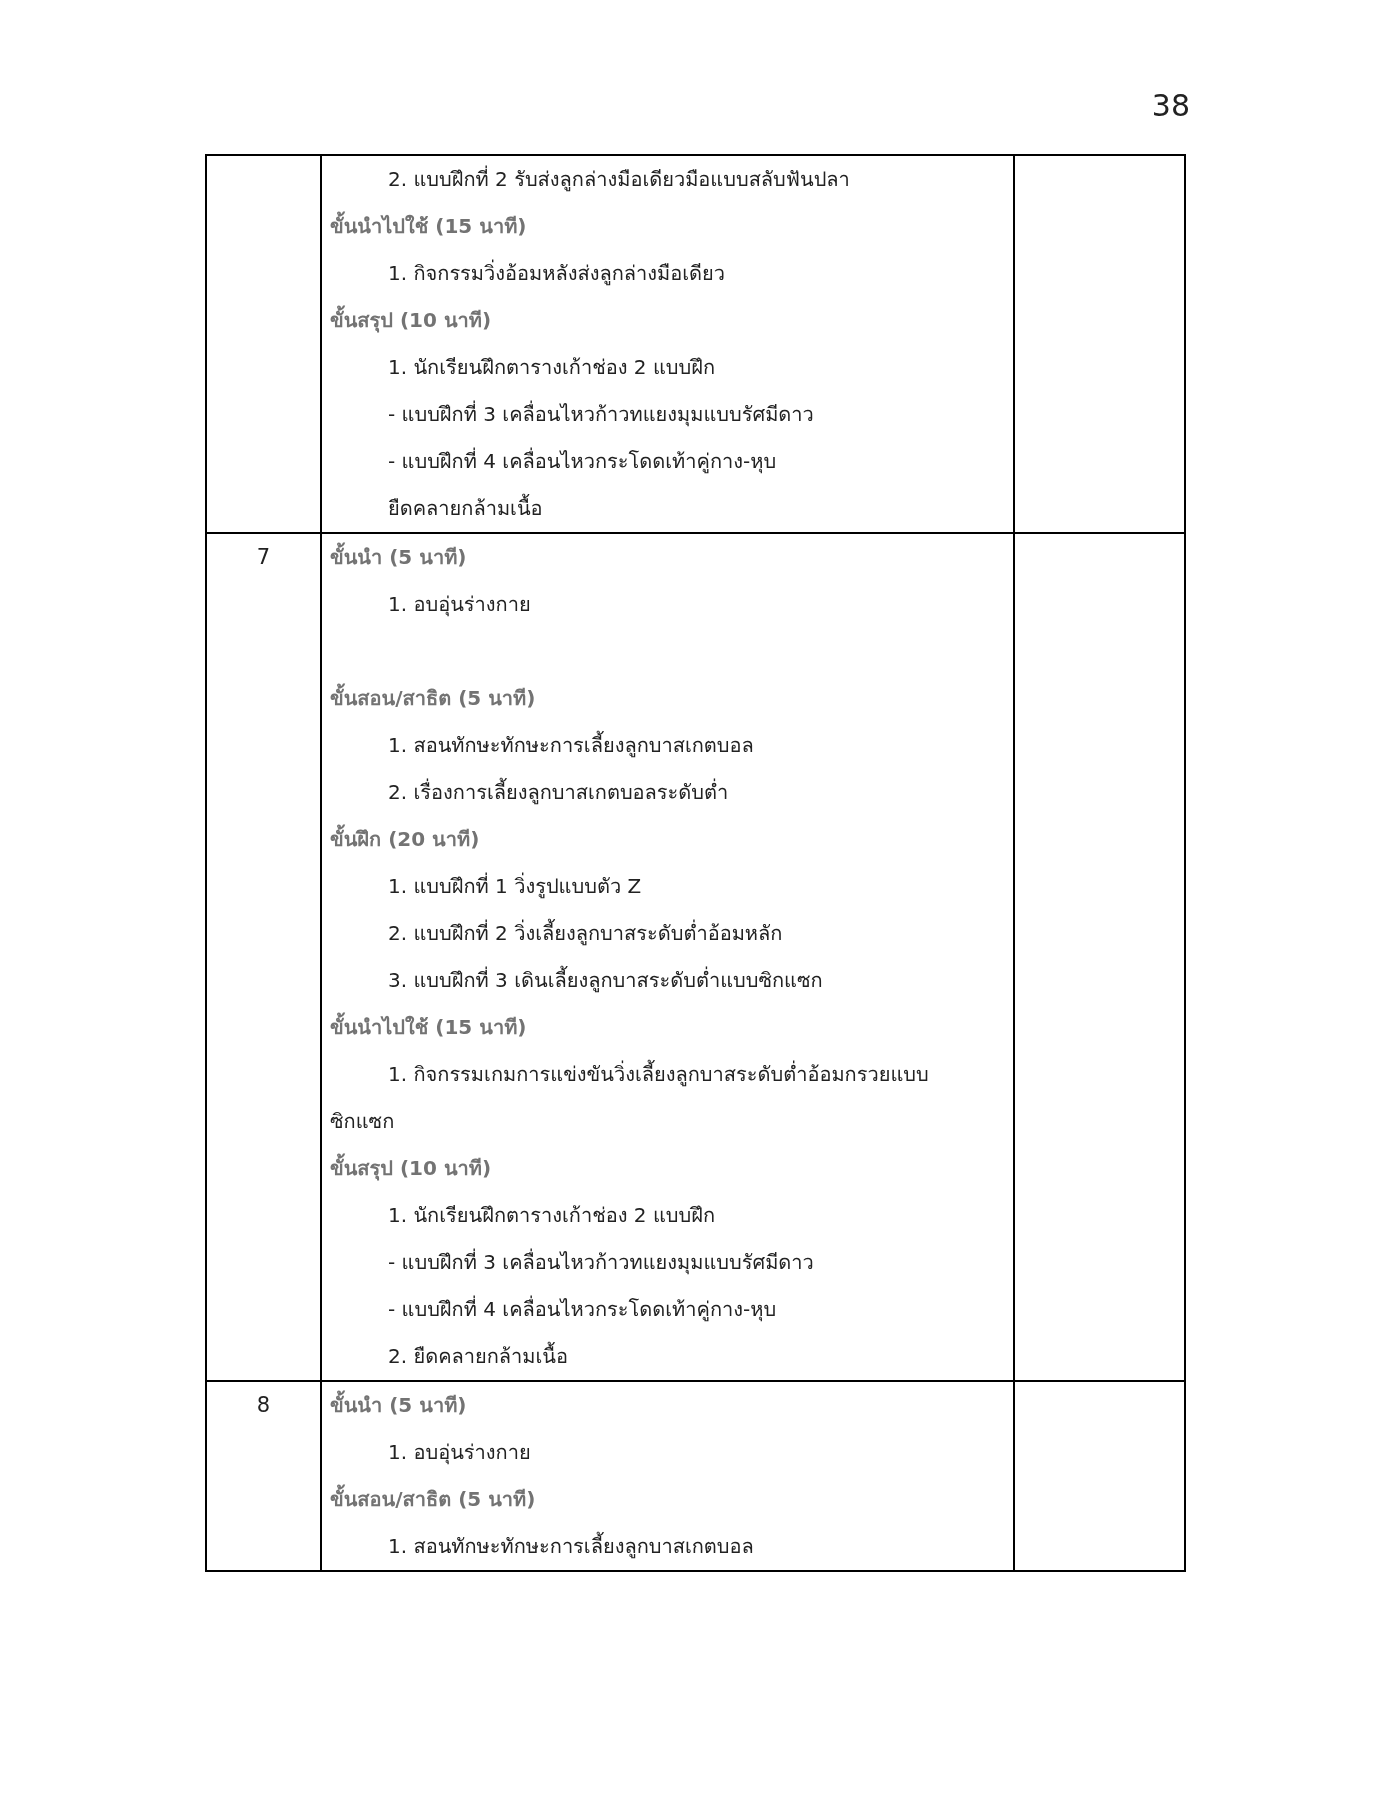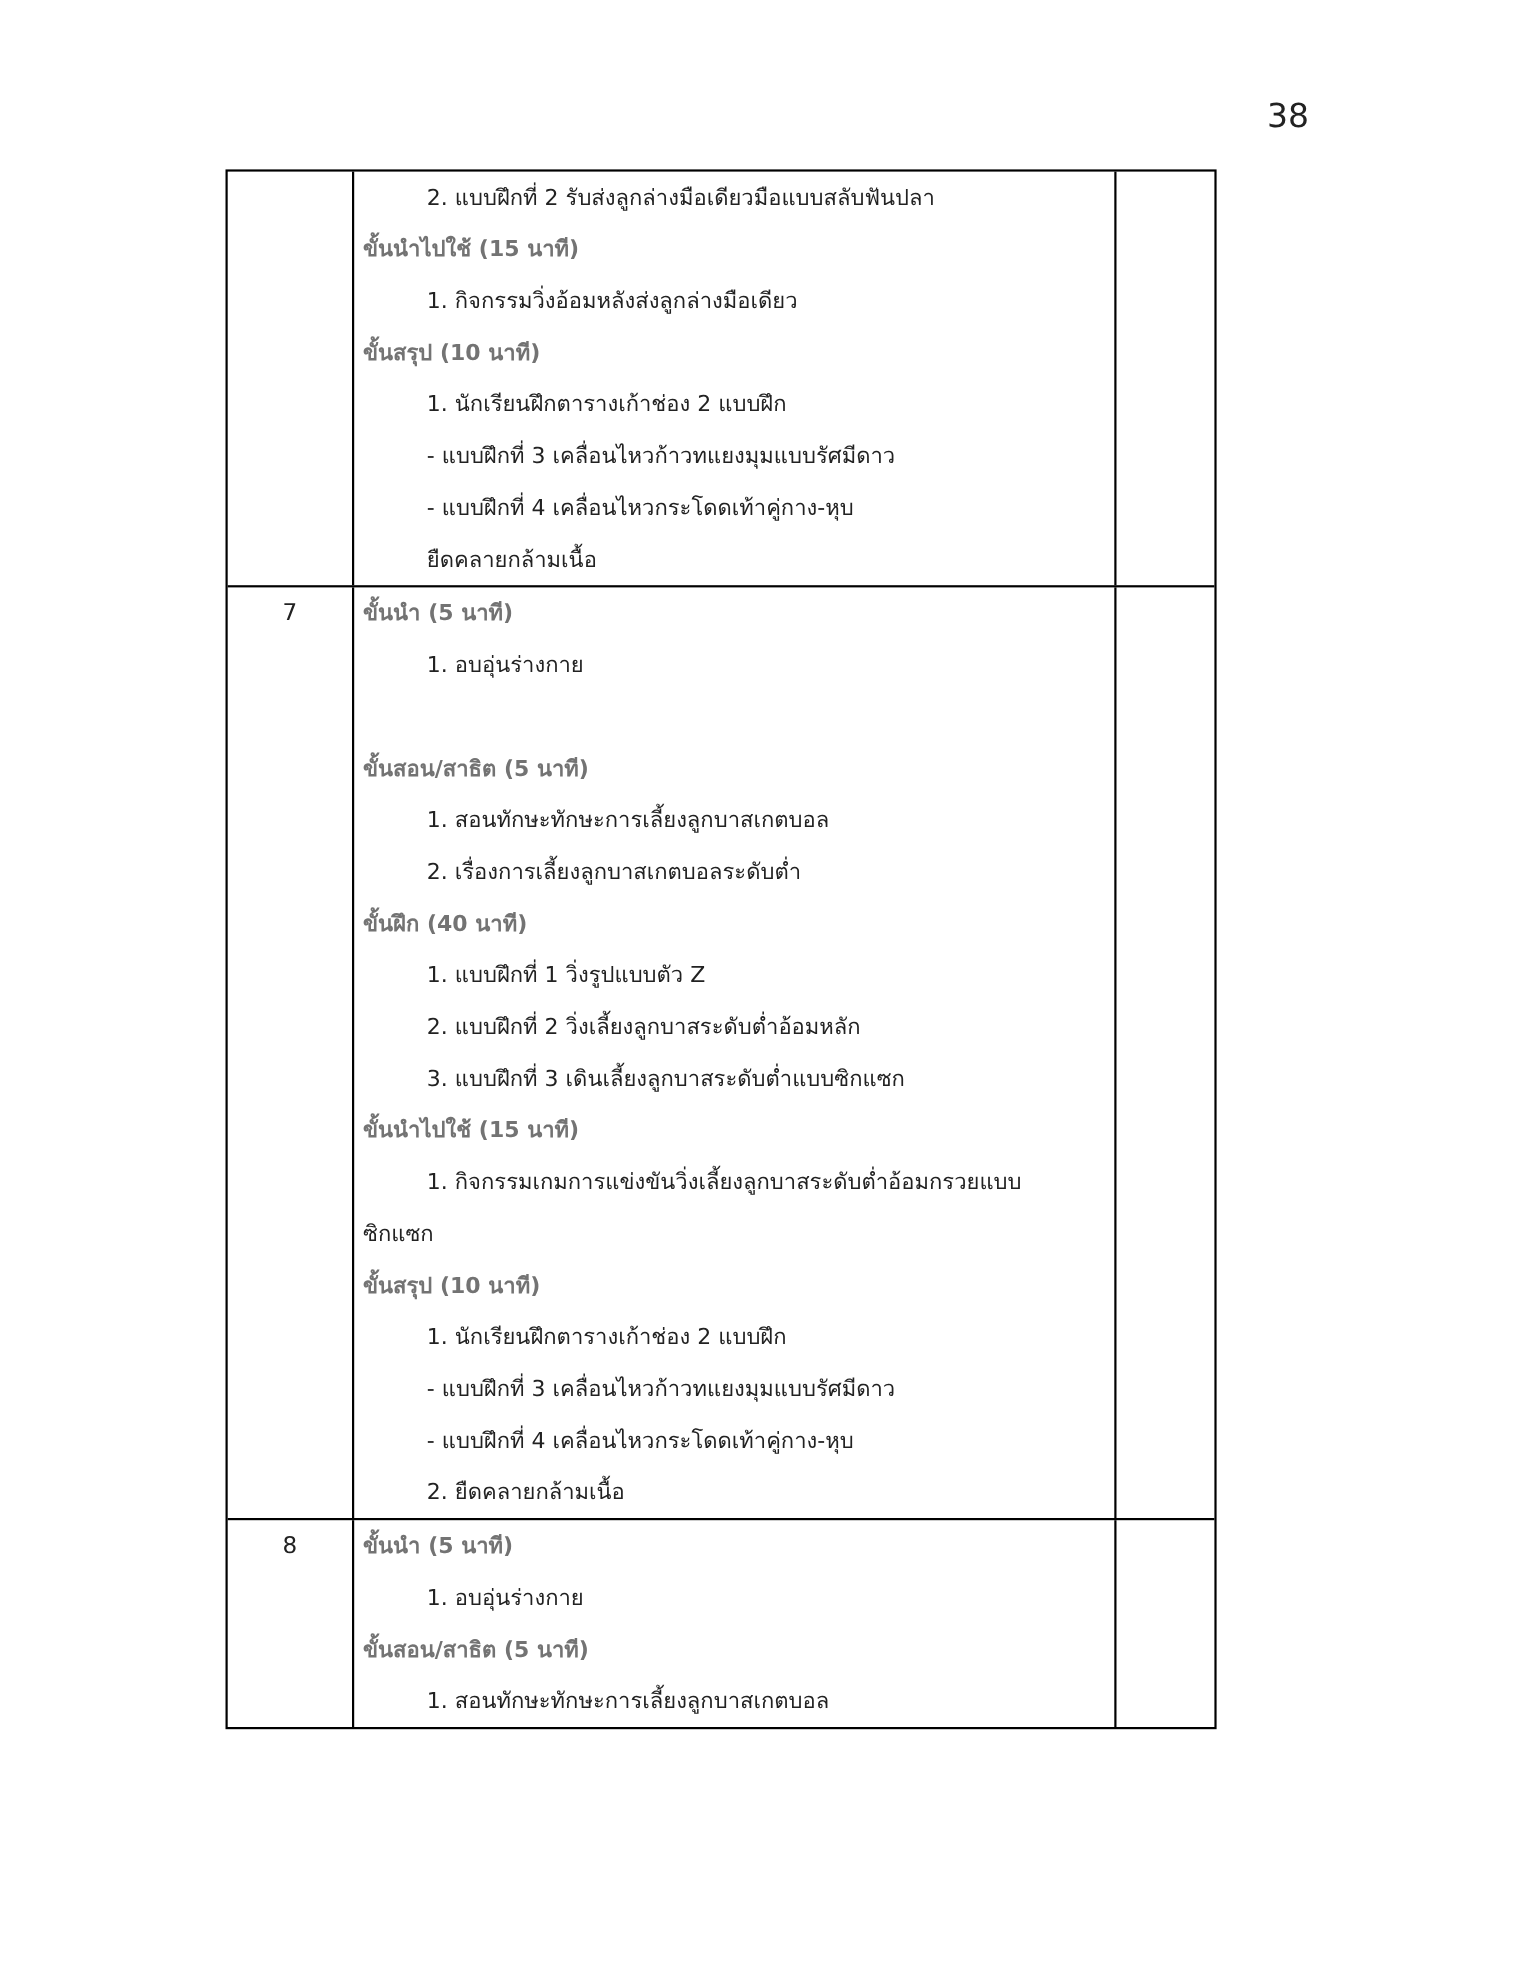--- a/index.html
+++ b/index.html
@@ -6,21 +6,21 @@
     body {
       width: 1391px; height: 1800px; position: relative; overflow: hidden;
       font-family: "DejaVu Sans", "Liberation Sans", sans-serif;
       color: #1a1a1a;
     }
     .page-number {
       position: absolute; left: 1150px; top: 88px; width: 40px;
       text-align: right; font-size: 30px; color: #222;
     }
     .table {
-      position: absolute; left: 205px; top: 154px; width: 901px;
+      position: absolute; left: 205px; top: 154px; width: 981px;
       border: 2px solid #000; box-sizing: border-box;
     }
     .row { display: flex; border-top: 2px solid #000; }
     .row:first-child { border-top: none; }
     .cell-num {
       width: 115px; box-sizing: border-box; border-right: 2px solid #000;
       text-align: center; font-size: 21px; line-height: 47px; color: #222;
     }
     .cell-content {
       width: 693px; box-sizing: border-box; border-right: 2px solid #000;
@@ -60,21 +60,21 @@
 
   <div class="row">
     <div class="cell-num">7</div>
     <div class="cell-content">
       <div class="line heading">ขั้นนำ (5 นาที)</div>
       <div class="line indent">1. อบอุ่นร่างกาย</div>
       <div class="line blank"></div>
       <div class="line heading"> ขั้นสอน/สาธิต (5 นาที)</div>
       <div class="line indent">1. สอนทักษะทักษะการเลี้ยงลูกบาสเกตบอล</div>
       <div class="line indent">2. เรื่องการเลี้ยงลูกบาสเกตบอลระดับต่ำ</div>
-      <div class="line heading">ขั้นฝึก (40 นาที)</div>
+      <div class="line heading">ขั้นฝึก (20 นาที)</div>
       <div class="line indent">1. แบบฝึกที่ 1 วิ่งรูปแบบตัว Z</div>
       <div class="line indent">2. แบบฝึกที่ 2 วิ่งเลี้ยงลูกบาสระดับต่ำอ้อมหลัก</div>
       <div class="line indent">3. แบบฝึกที่ 3 เดินเลี้ยงลูกบาสระดับต่ำแบบซิกแซก</div>
       <div class="line heading">ขั้นนำไปใช้ (15 นาที)</div>
       <div class="line indent">1. กิจกรรมเกมการแข่งขันวิ่งเลี้ยงลูกบาสระดับต่ำอ้อมกรวยแบบ</div>
       <div class="line cont">ซิกแซก</div>
       <div class="line heading">ขั้นสรุป (10 นาที)</div>
       <div class="line indent">1. นักเรียนฝึกตารางเก้าช่อง 2 แบบฝึก</div>
       <div class="line indent">-  แบบฝึกที่ 3 เคลื่อนไหวก้าวทแยงมุมแบบรัศมีดาว</div>
       <div class="line indent">-  แบบฝึกที่ 4 เคลื่อนไหวกระโดดเท้าคู่กาง-หุบ</div>

